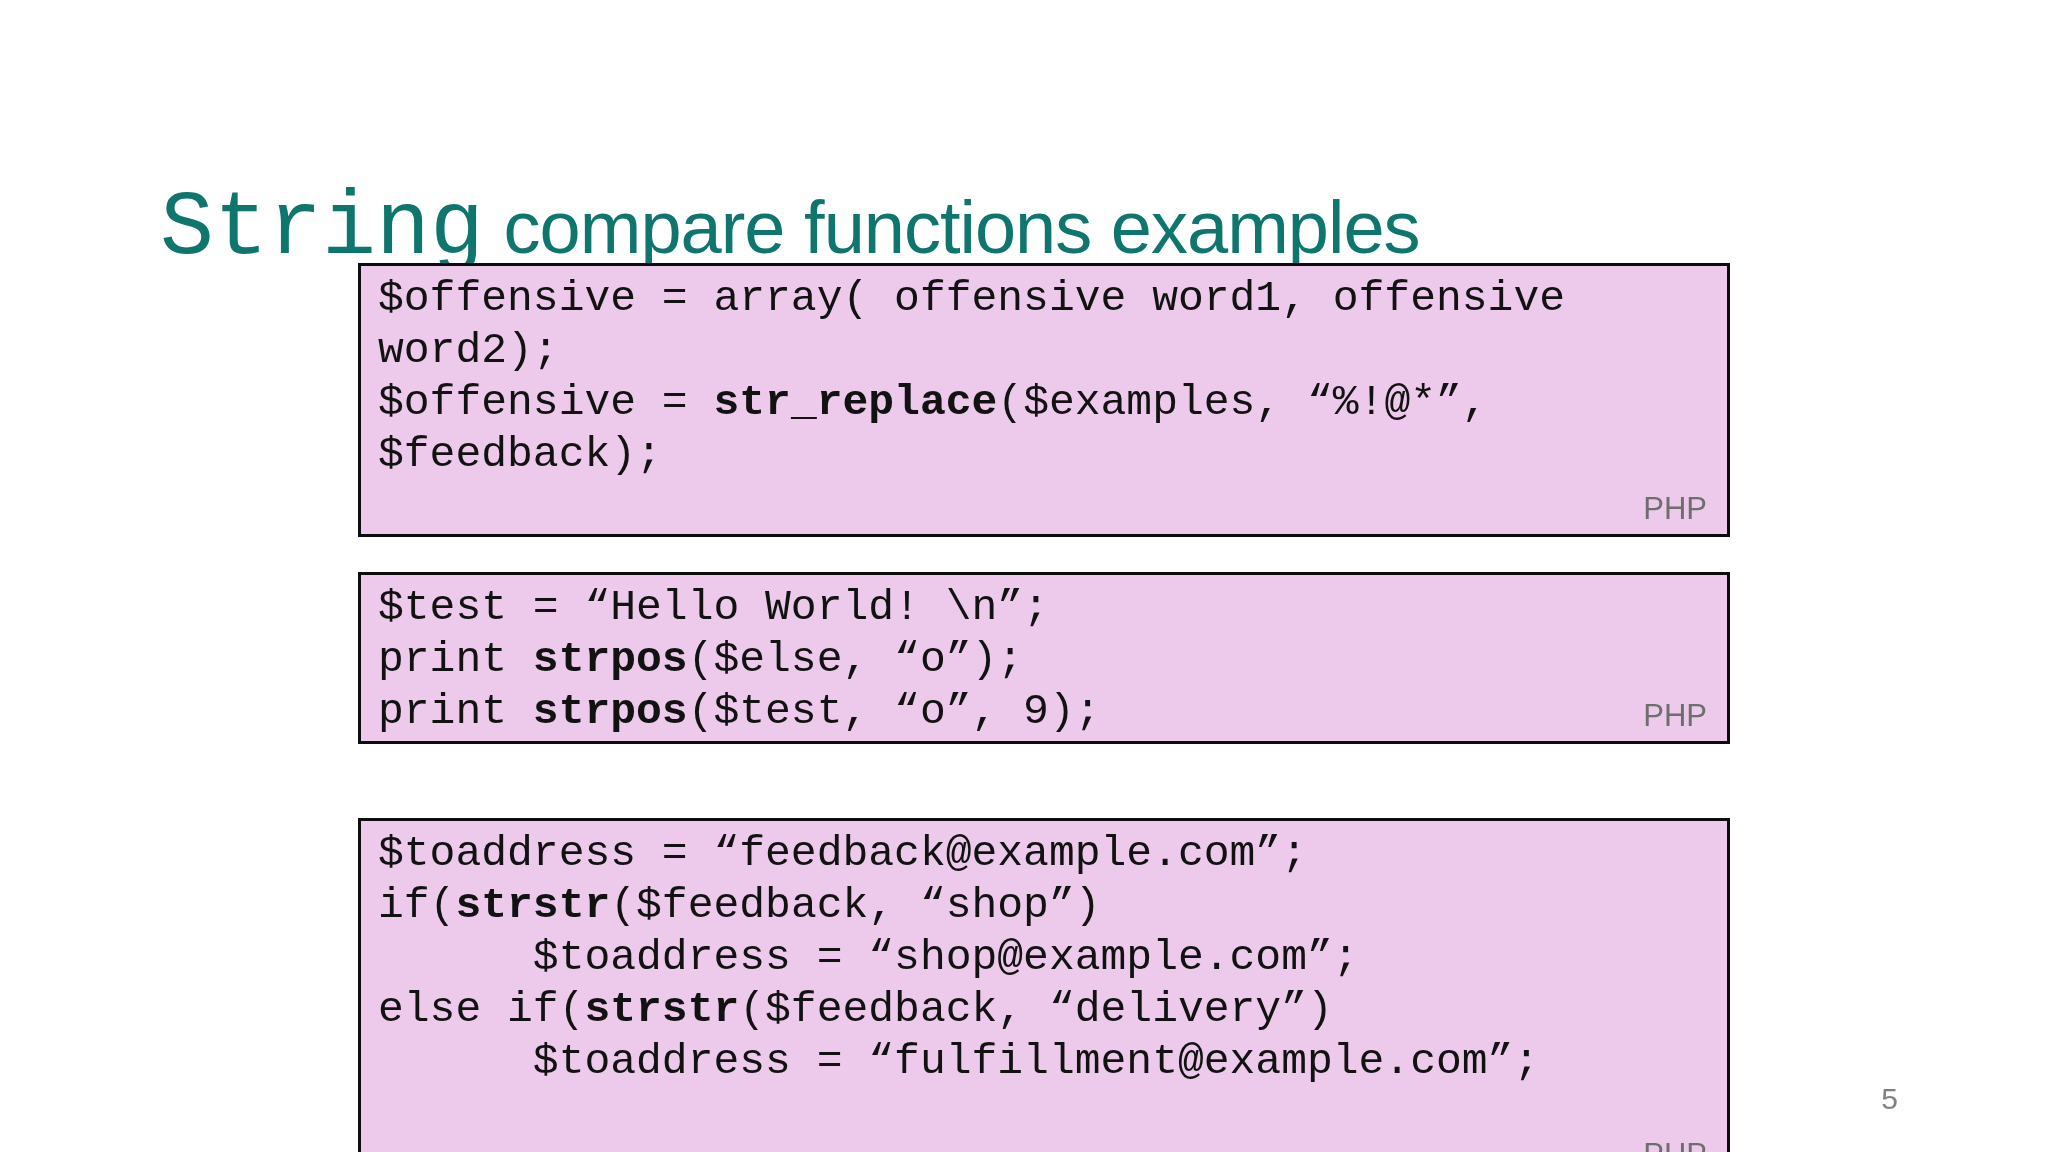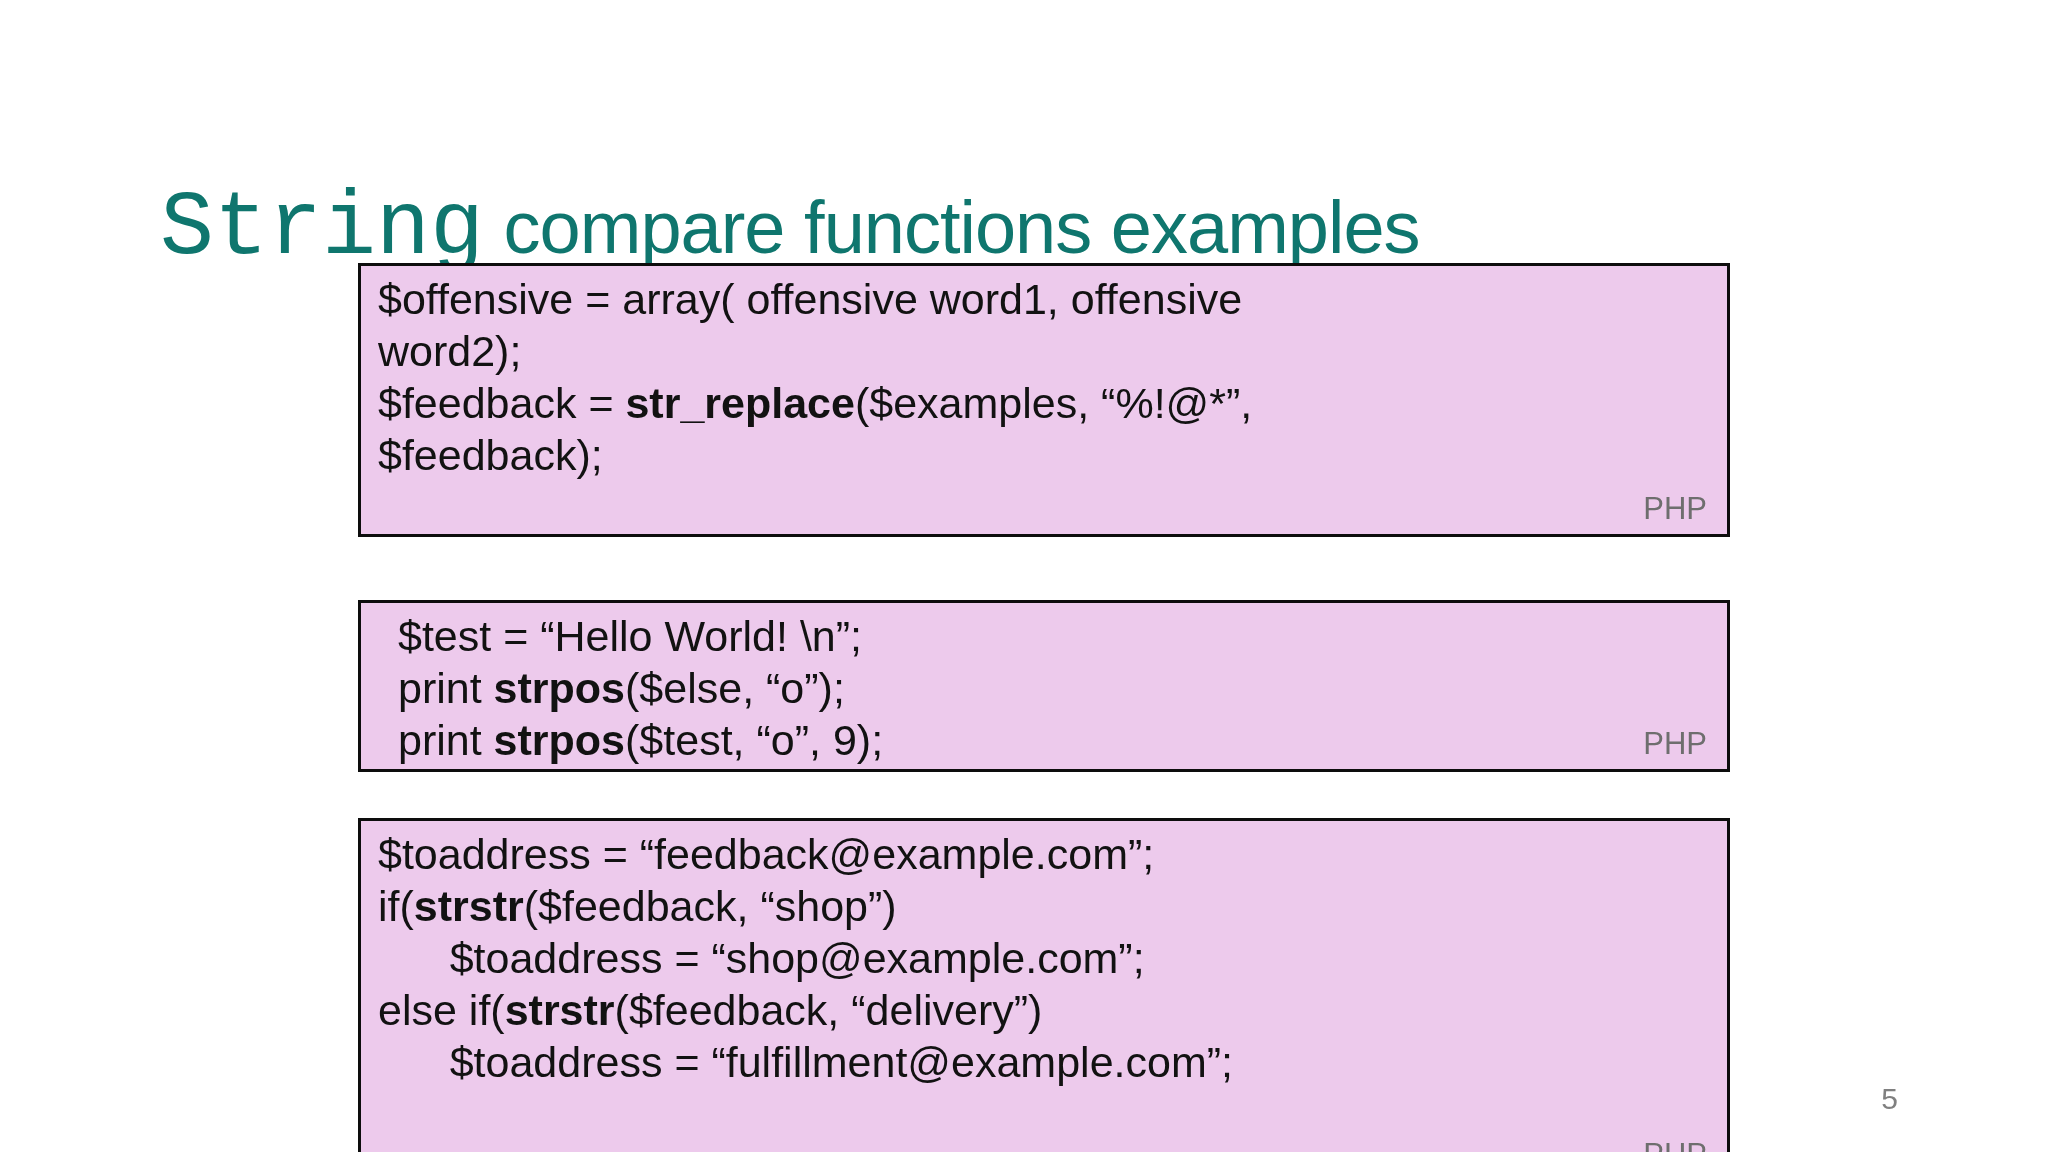--- a/index.html
+++ b/index.html
@@ -30,27 +30,27 @@
 
   .code-box {
     position: absolute;
     left: 358px;
     width: 1372px;
     box-sizing: border-box;
     background: var(--box-bg, #edcaec);
     border: 3px solid var(--box-border, #0d0d0d);
   }
   .box-1 { top: 263px; height: 274px; }
-  .box-2 { top: 600px; height: 172px; padding-left: 20px; }
+  .box-2 { top: 572px; height: 172px; }
   .box-3 { top: 788px; height: 365px; margin-top: 30px; }
 
   .code {
     margin: 0;
     padding: 7px 0 0 17px;
-    font-family: Liberation Sans, sans-serif;
+    font-family: Liberation Mono, monospace;
     font-size: 43px;
     line-height: 52px;
     color: var(--code-text, #121212);
   }
   .code .code-line { white-space: pre; }
   .code b { font-weight: 700; }
 
   .php-badge {
     position: absolute;
     right: 20px; bottom: 7px;
@@ -67,21 +67,21 @@
   }
 </style>
 </head>
 <body style="--box-bg: #EDCAEC; --box-border: #0D0D0D; --code-text: #121212; --muted: #6E6E6E;">
 
 <div class="slide">
 
   <h1 class="title"><span class="mono-word">String</span><span> compare functions examples</span></h1>
 
   <div class="code-box box-1">
-    <pre class="code"><div class="code-line"><span>$offensive = array( offensive word1, offensive</span></div><div class="code-line"><span>word2);</span></div><div class="code-line"><span>$feedback = </span><b>str_replace</b><span>($examples, “%!@*”,</span></div><div class="code-line"><span>$feedback);</span></div></pre>
+    <pre class="code"><div class="code-line"><span>$offensive = array( offensive word1, offensive</span></div><div class="code-line"><span>word2);</span></div><div class="code-line"><span>$offensive = </span><b>str_replace</b><span>($examples, “%!@*”,</span></div><div class="code-line"><span>$feedback);</span></div></pre>
     <span class="php-badge">PHP</span>
   </div>
 
   <div class="code-box box-2">
     <pre class="code"><div class="code-line"><span>$test = “Hello World! \n”;</span></div><div class="code-line"><span>print </span><b>strpos</b><span>($else, “o”);</span></div><div class="code-line"><span>print </span><b>strpos</b><span>($test, “o”, 9);</span></div></pre>
     <span class="php-badge">PHP</span>
   </div>
 
   <div class="code-box box-3">
     <pre class="code"><div class="code-line"><span>$toaddress = “feedback@example.com”;</span></div><div class="code-line"><span>if(</span><b>strstr</b><span>($feedback, “shop”)</span></div><div class="code-line"><span>      $toaddress = “shop@example.com”;</span></div><div class="code-line"><span>else if(</span><b>strstr</b><span>($feedback, “delivery”)</span></div><div class="code-line"><span>      $toaddress = “fulfillment@example.com”;</span></div></pre>

